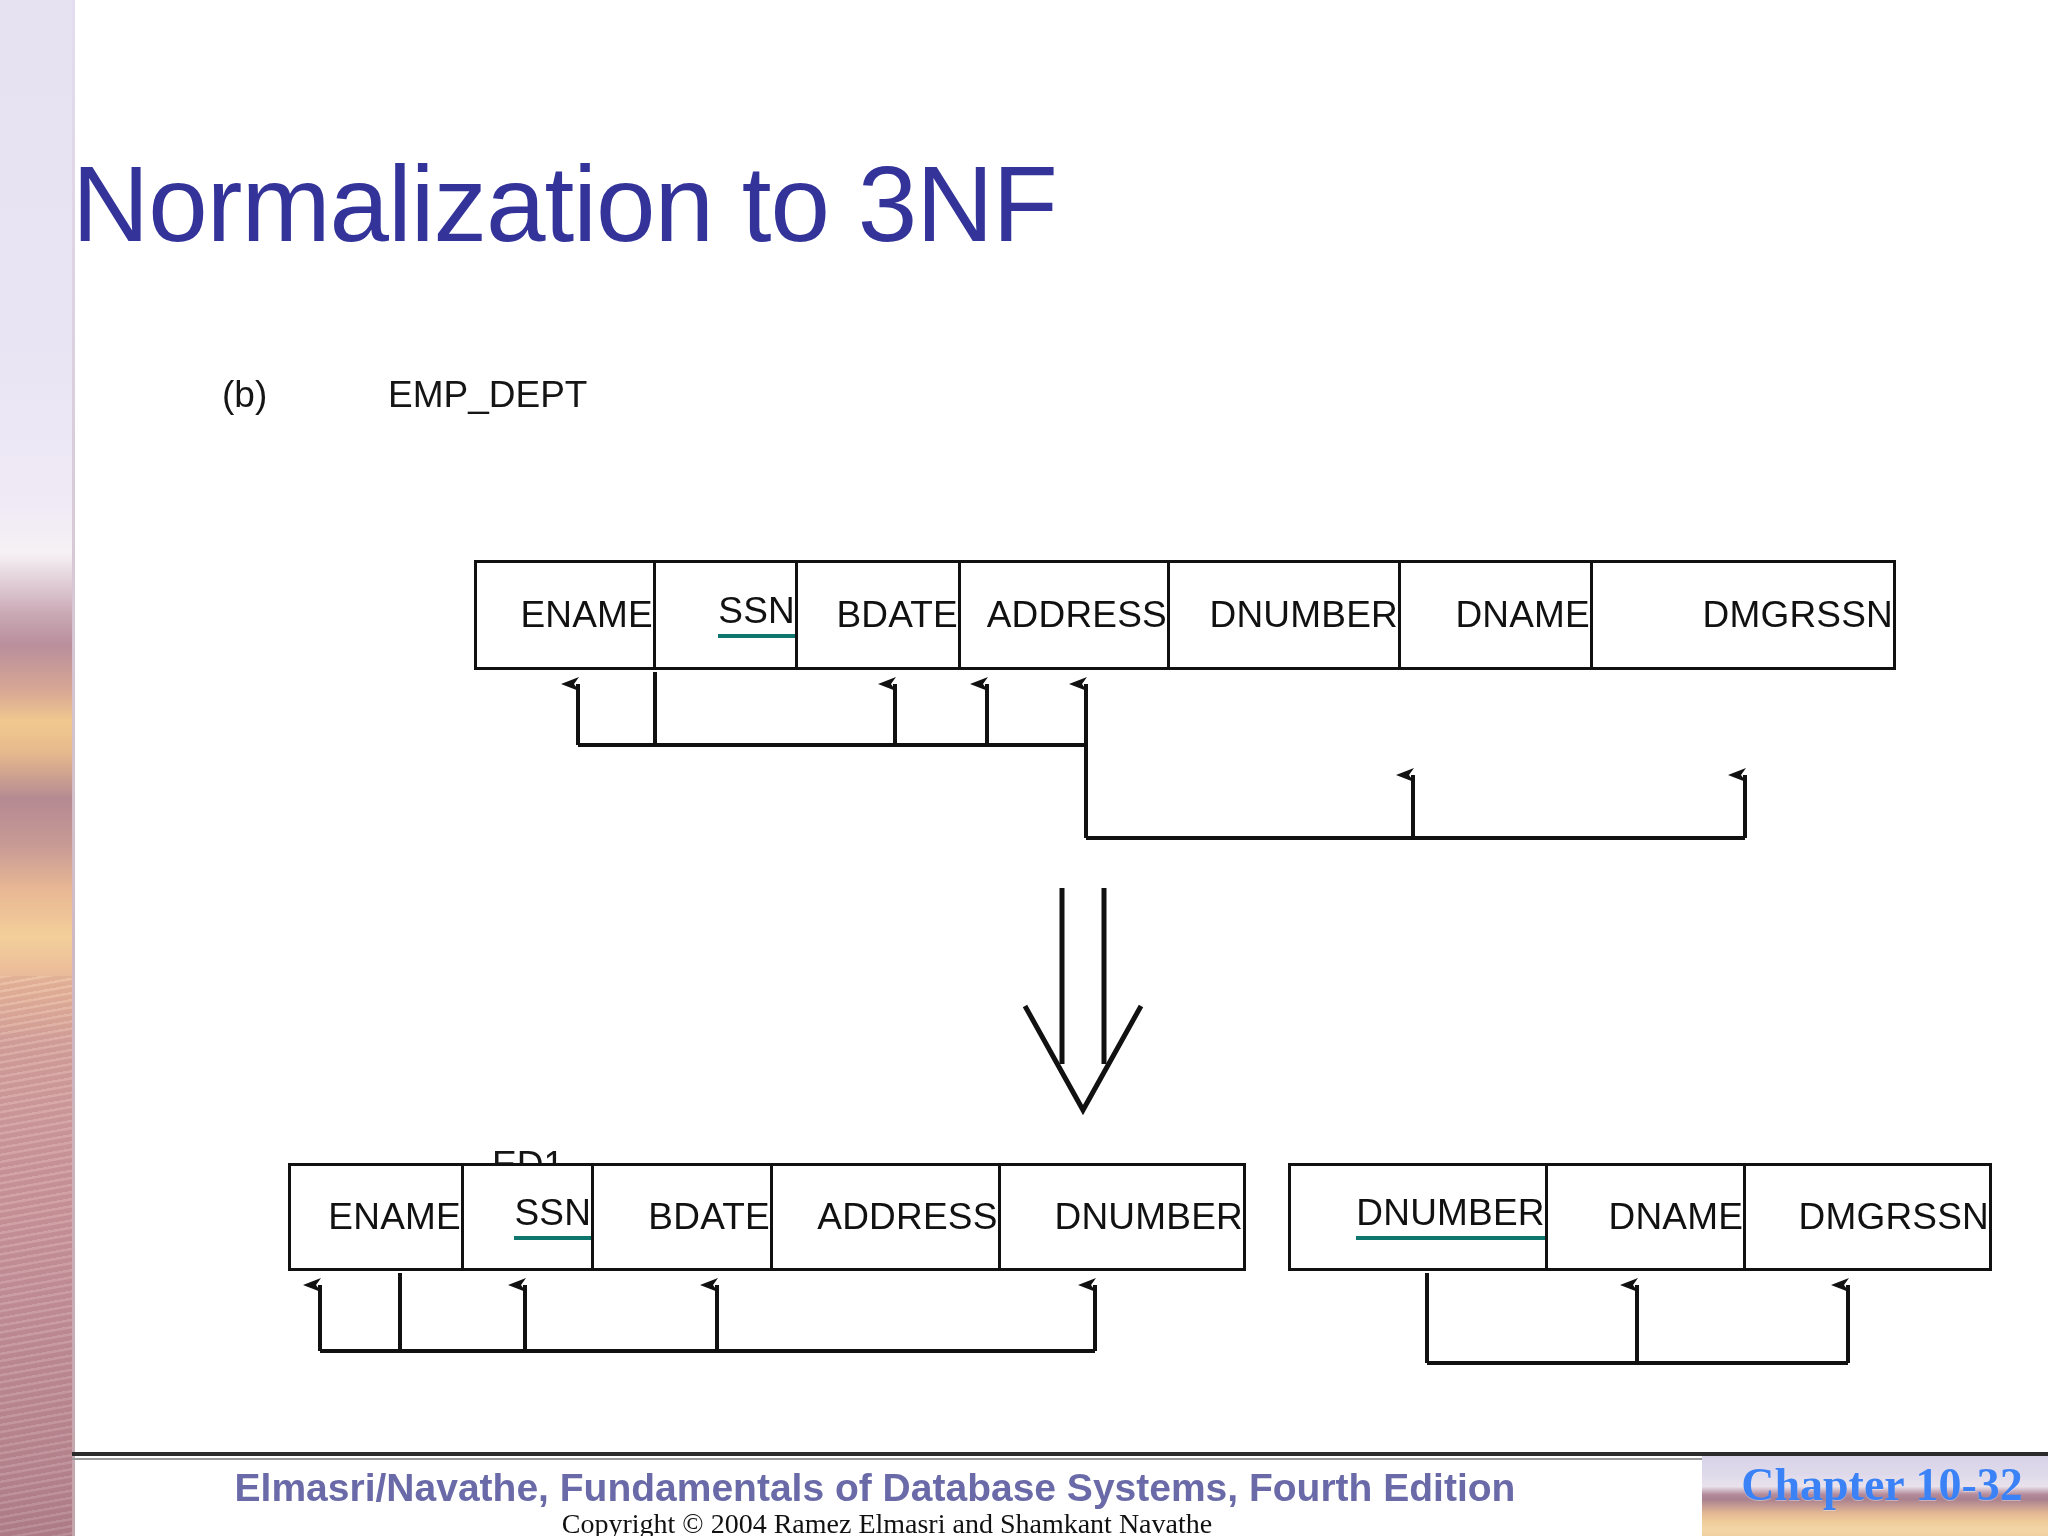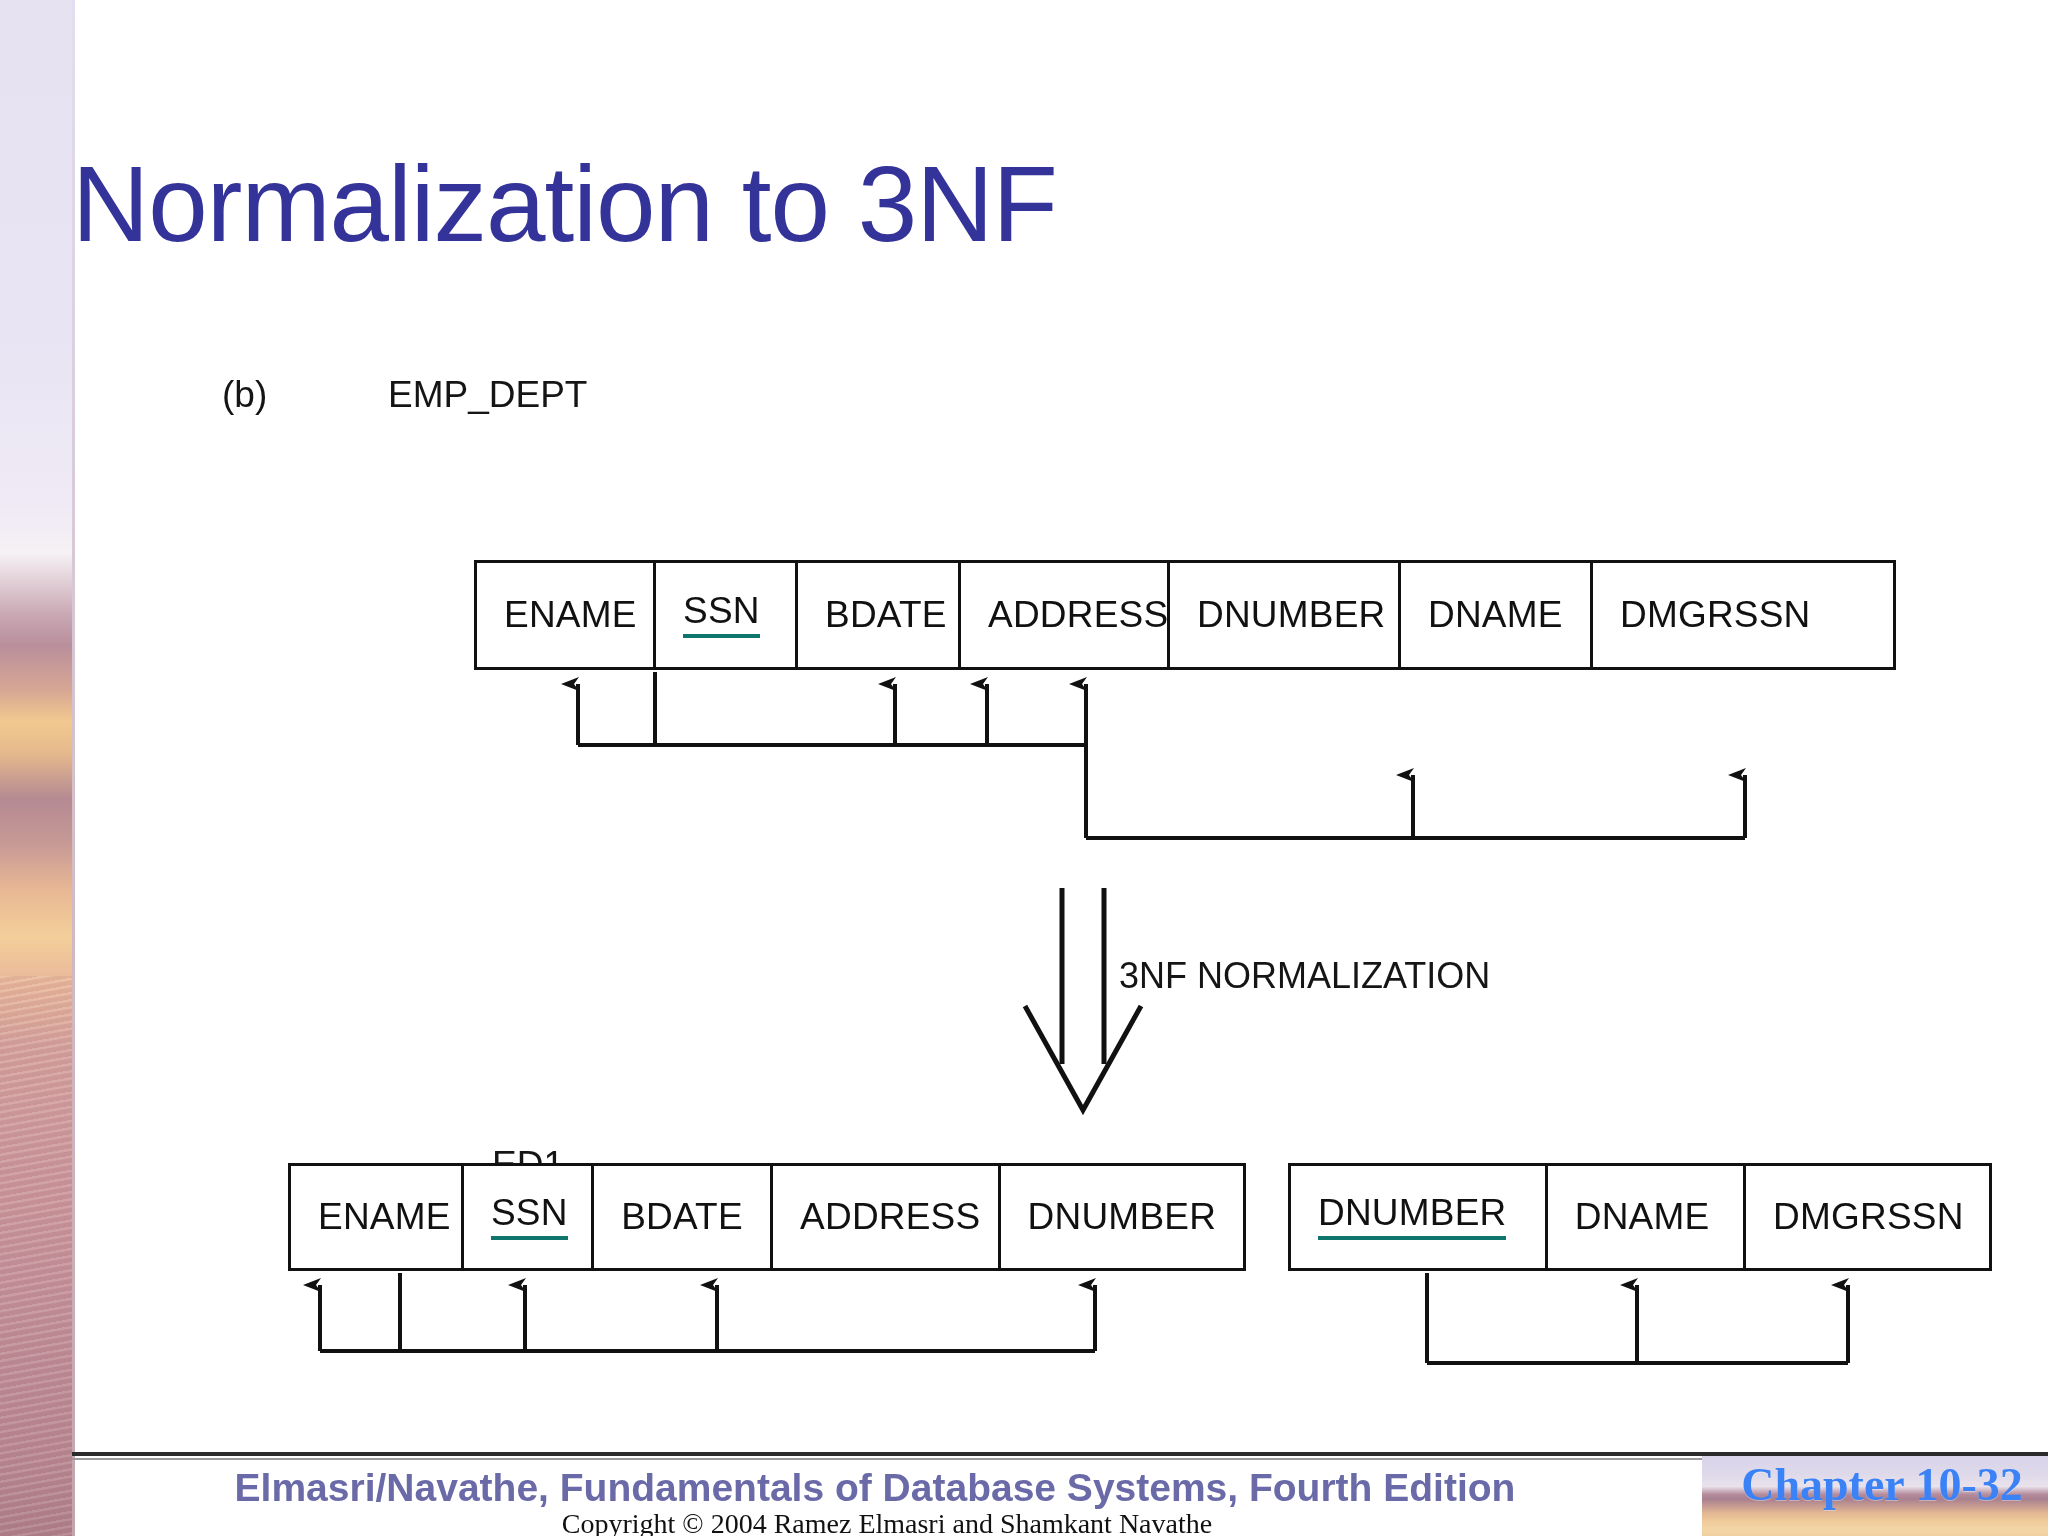--- a/index.html
+++ b/index.html
@@ -70,27 +70,26 @@
   }
 
   
   .relation{
     position:absolute;display:flex;
     border:3px solid #111;
     background:#fff;
     box-sizing:border-box;
   }
   .attr{
-    display:flex;align-items:center;justify-content:flex-start;
+    display:flex;align-items:center;justify-content:flex-end;
     border-right:3px solid #111;
     box-sizing:border-box;
     font-size:37px;color:#111;
     letter-spacing:.2px;
     white-space:nowrap;
-    padding-left:27px;
   }
   .attr:last-child{border-right:none;border-radius:17px;}
   .attr .ul{ border-bottom:4px solid #0f766e; padding-bottom:5px; line-height:1; }
 
   
   .fd-svg{position:absolute;overflow:visible;}
 
   
   #norm-arrow{position:absolute;left:1013px;top:888px;}
 
@@ -209,21 +208,20 @@
   </svg>
 
   <svg id="norm-arrow" width="140" height="230" viewBox="0 0 140 230">
     <g stroke="#111" stroke-width="5" fill="none" stroke-linejoin="miter">
       <path d="M49,0 L49,176"></path>
       <path d="M91,0 L91,176"></path>
       <path d="M12,118 L70,222 L128,118"></path>
     </g>
   </svg>
 
-  <div class="fig-label" style="left:1119px;top:955px;font-size:36px;">3NF NORMALIZATION</div>
 
   <div class="fig-label" style="left:492px;top:1144px;font-size:37px;">ED1</div>
 
   <div class="relation" id="rel-ed1" style="left:288px;top:1163px;width:958px;height:108px;">
     <div class="attr" style="width:174px;">
       <span>ENAME</span>
     </div>
     <div class="attr" style="width:131px;">
       <span class="ul">SSN</span>
     </div>

